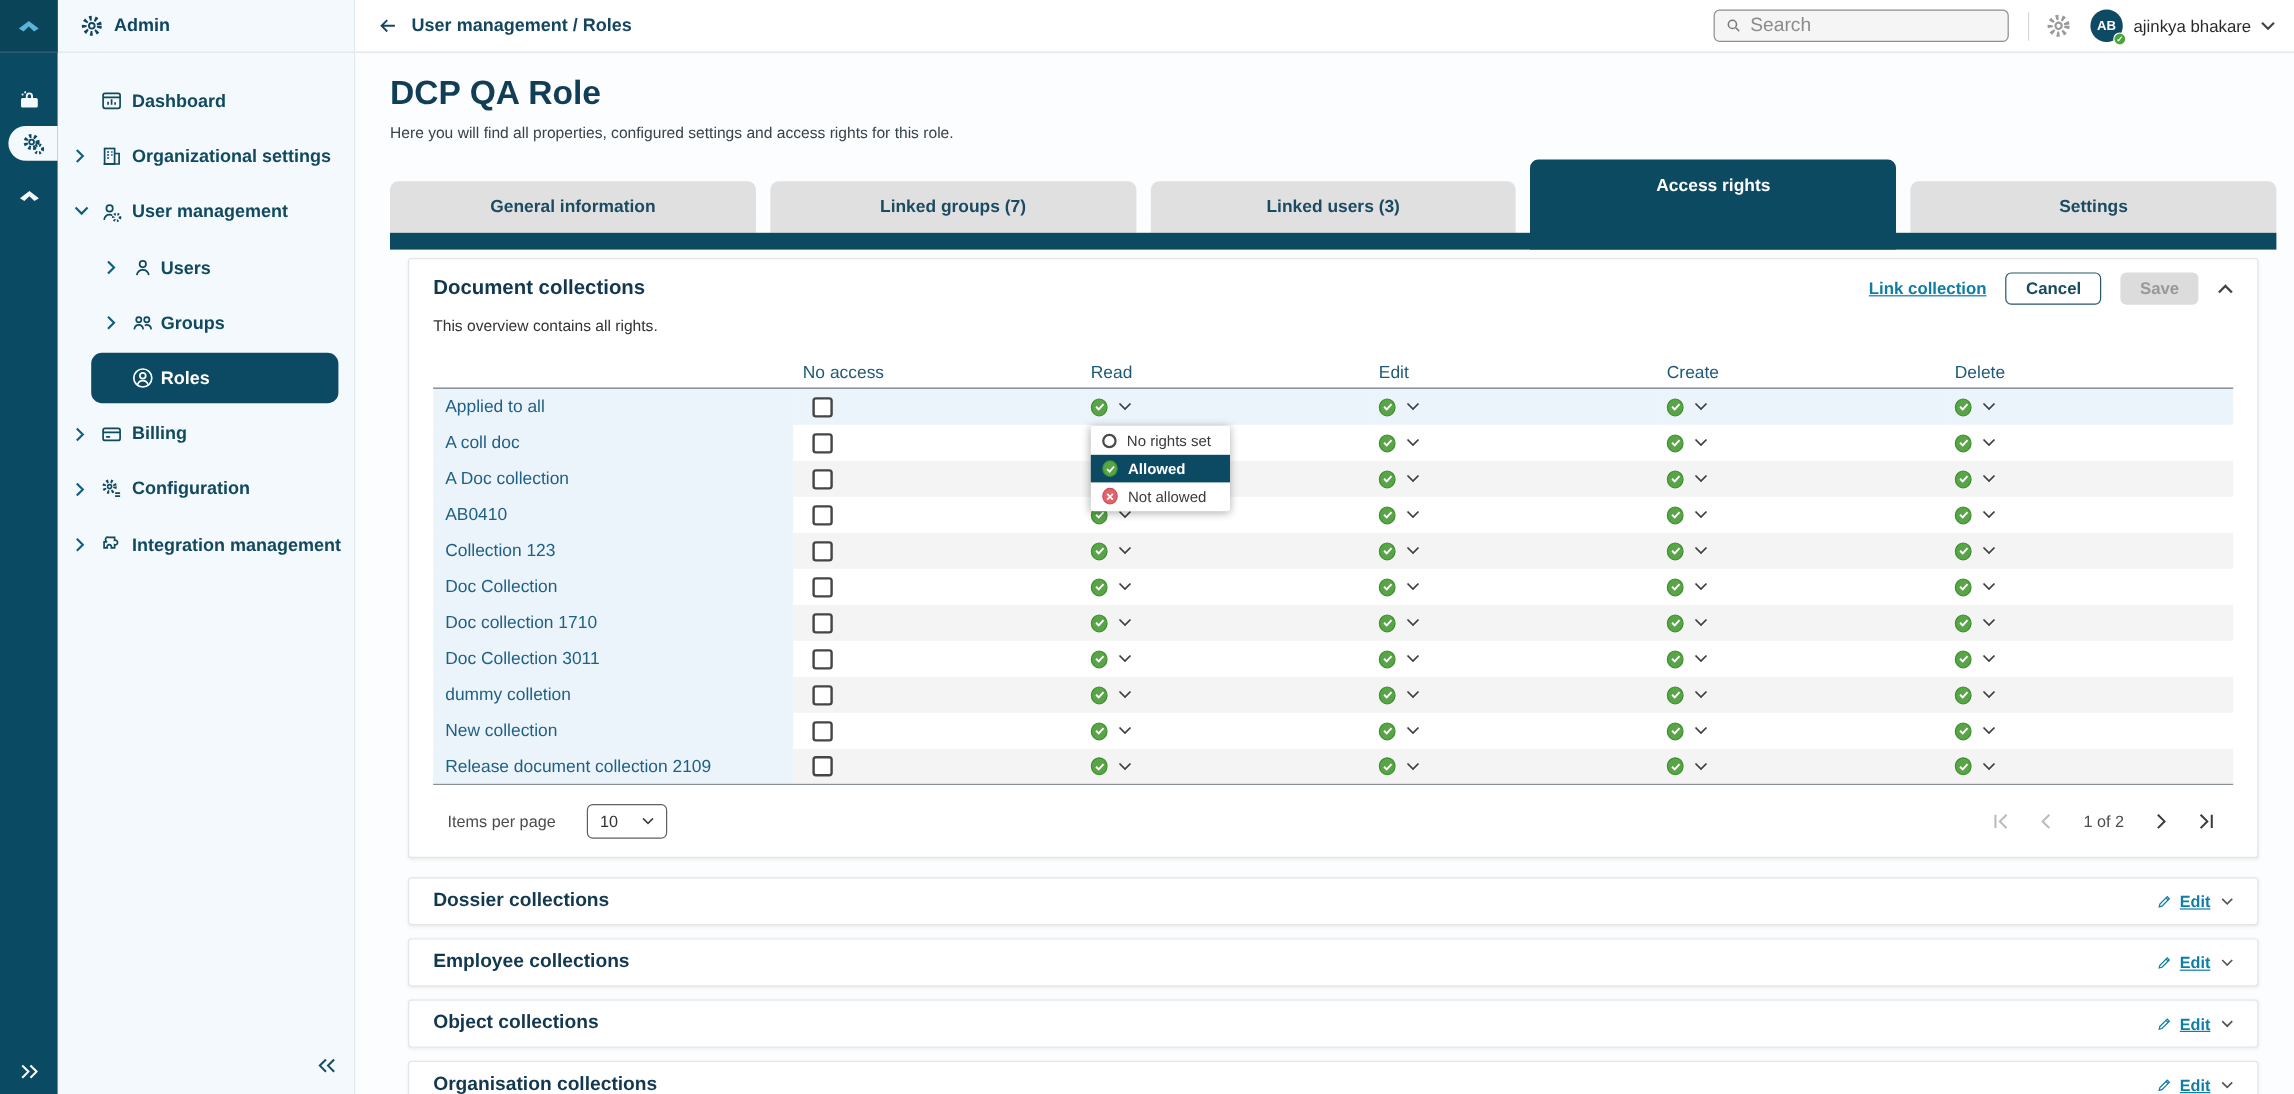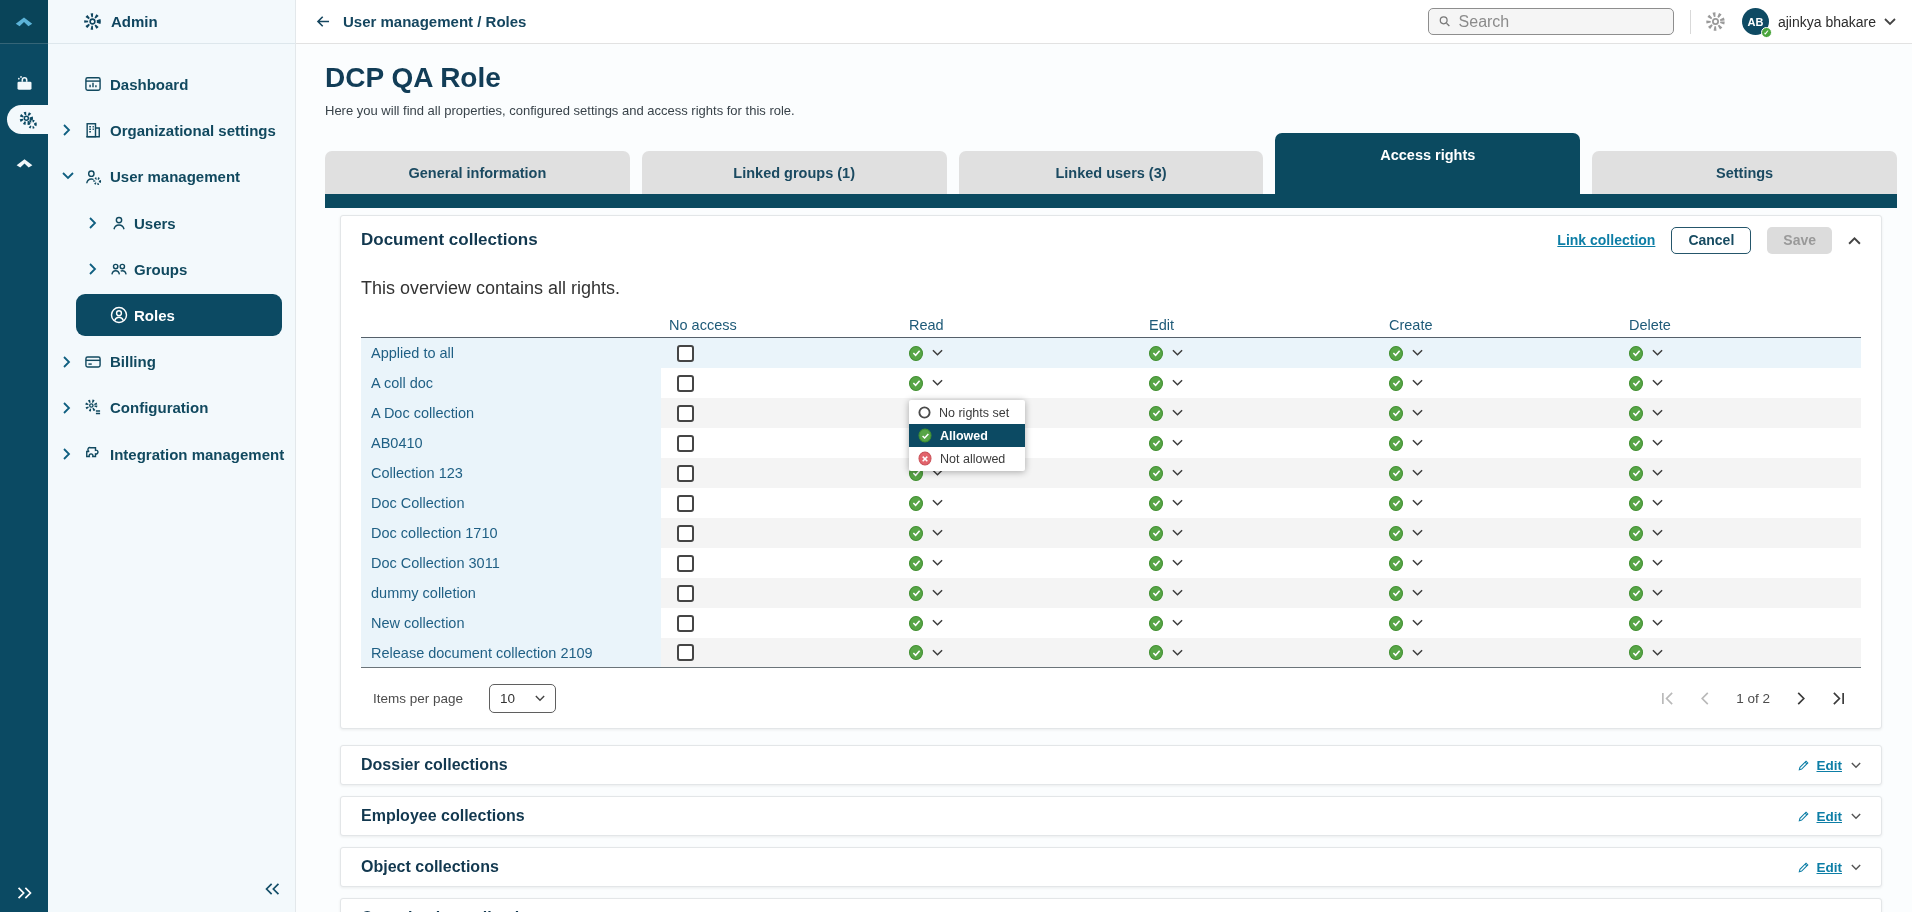--- a/index.html
+++ b/index.html
@@ -11,21 +11,21 @@
   .rail-logo { height:44px; background:#094459; display:flex; align-items:center; justify-content:center;
                border-bottom:1px solid rgba(255,255,255,.18); color:#5cb3d8; }
   .rail-icon { position:absolute; left:0; width:48px; display:flex; justify-content:center; color:#f2f8fb; }
   .rail-tab { position:absolute; left:7px; right:0; top:105px; height:29px; background:#f3f9fc;
               border-radius:15px 0 0 15px; display:flex; align-items:center; justify-content:center; color:#0c4a63; }
   .rail-expand { position:absolute; bottom:12px; left:0; width:48px; display:flex; justify-content:center; color:#fff; cursor:pointer; }
 
   
   .nav { position:absolute; left:48px; top:0; bottom:0; width:248px; background:#f3f9fc;
          border-right:1px solid #e3e8eb; z-index:20; }
-  .nav-header { height:44px; display:flex; align-items:center; padding-left:35px; gap:9px;
+  .nav-header { height:44px; display:flex; align-items:center; padding-left:19px; gap:9px;
                 border-bottom:1px solid #dde7ec; color:#0f455f; font-weight:bold; font-size:15px; }
   .nav-header svg { color:#0f455f; }
   .nav-list { padding-top:17px; }
   .nav-item { height:46.3px; display:flex; align-items:center; color:#11495f; font-size:15px; font-weight:600; cursor:pointer; position:relative; }
   .nav-item .chev { position:absolute; left:14px; width:14px; display:flex; color:#0f5f80; }
   .nav-item .nicon { position:absolute; left:34px; width:22px; display:flex; justify-content:center; }
   .nav-item .nlabel { position:absolute; left:62px; white-space:nowrap; }
   .nav-item.sub .chev { left:40px; }
   .nav-item.sub .nicon { left:60px; }
   .nav-item.sub .nlabel { left:86px; }
@@ -70,21 +70,21 @@
            box-shadow:0 1px 3px rgba(0,0,0,.07); padding:0 20px; position:relative; }
   .panel-head { display:flex; align-items:center; height:48px; }
   .panel-title { font-size:17px; font-weight:bold; color:#12384f; }
   .panel-actions { margin-left:auto; display:flex; align-items:center; gap:16px; }
   .link { color:#0d7ea6; font-size:14px; font-weight:bold; text-decoration:underline; cursor:pointer; }
   .btn { height:27px; border-radius:5px; font-size:14px; font-weight:bold; display:flex; align-items:center; padding:0 16px;
          font-family:"Liberation Sans", sans-serif; cursor:pointer; }
   .btn-cancel { background:#fff; border:1.6px solid #25566b; color:#174b61; }
   .btn-save { background:#dcdcdc; border:none; color:#999; cursor:default; }
   .collapse-up { color:#444; display:flex; cursor:pointer; }
-  .panel-desc { font-size:18px; color:#333; height:20px;margin-top:14px; }
+  .panel-desc { font-size:13px; color:#333; height:20px; }
 
   
   .table { margin-top:14px; position:relative; }
   .thead { display:grid; grid-template-columns:300px repeat(5,240px); height:26px; align-items:center;
            font-size:14.5px; color:#1e5a78; border-bottom:1.6px solid #55606a; }
   .thead .hcell { padding-left:8px; }
   .trow { display:grid; grid-template-columns:300px repeat(5,240px); height:30px; }
   .trow .cell { display:flex; align-items:center; padding-left:8px; height:100%; }
   .trow .name { background:#eaf4fa; color:#1f5f84; font-size:14.5px; padding-left:10px; }
   .trow.hl .cell { background:#eaf4fa; }
@@ -93,21 +93,21 @@
   .cbx { width:17px; height:17px; border:2px solid #454545; border-radius:3px; background:#fff; margin-left:8px; cursor:pointer; }
   .status { display:flex; align-items:center; gap:9px; cursor:pointer; }
   .dot { width:14px; height:15px; border-radius:50%; display:flex; align-items:center; justify-content:center; }
   .dot svg { display:block; }
   .dot.allowed { background:#57a546; border:1px solid #418f31; }
   .dot.denied { background:#e2636b; border:1px solid #c94e56; }
   .dot.none { background:#fff; border:2px solid #4a4a4a; width:13px; height:13px; }
 
   
   .dropdown { position:absolute; left:548px; top:57px; width:116px; background:#fff; border-radius:2px;
-              box-shadow:0 1px 7px rgba(0,0,0,.32); z-index:8; padding:1px 0;margin-top:31px; }
+              box-shadow:0 1px 7px rgba(0,0,0,.32); z-index:8; padding:1px 0; }
   .dd-item { height:23px; display:flex; align-items:center; gap:8px; padding:0 9px; font-size:12.5px; color:#3a3a3a; cursor:pointer; }
   .dd-item.selected { background:#0c4a63; color:#fff; font-weight:bold; }
   .dd-item .dot { transform:scale(.93); }
 
   
   .pagination { display:flex; align-items:center; height:60px; font-size:13.5px; color:#4c4c4c; }
   .ipp-label { margin-left:12px; }
   .ipp-select { margin-left:26px; width:67px; height:29px; border:1.6px solid #5f5f5f; border-radius:5px; background:#fff;
                 display:flex; align-items:center; justify-content:space-between; padding:0 10px; color:#333; cursor:pointer;gap:19px; }
   .pager { margin-left:auto; margin-right:16px; display:flex; align-items:center; gap:26px; }
@@ -336,21 +336,21 @@
     </span>
   </div>
 
   <div class="content">
     <div class="page-title">DCP QA Role</div>
     <div class="page-sub">Here you will find all properties, configured settings and access rights for this role.</div>
 
     <div class="tabs-wrap">
       <div class="tabs">
           <div class="tab">General information</div>
-          <div class="tab">Linked groups (1)</div>
+          <div class="tab">Linked groups (7)</div>
           <div class="tab">Linked users (3)</div>
           <div class="tab active">Access rights</div>
           <div class="tab">Settings</div>
         </div>
       <div class="tabs-bar"></div>
     </div>
 
     <div class="panel">
       <div class="panel-head">
         <span class="panel-title">Document collections</span>

